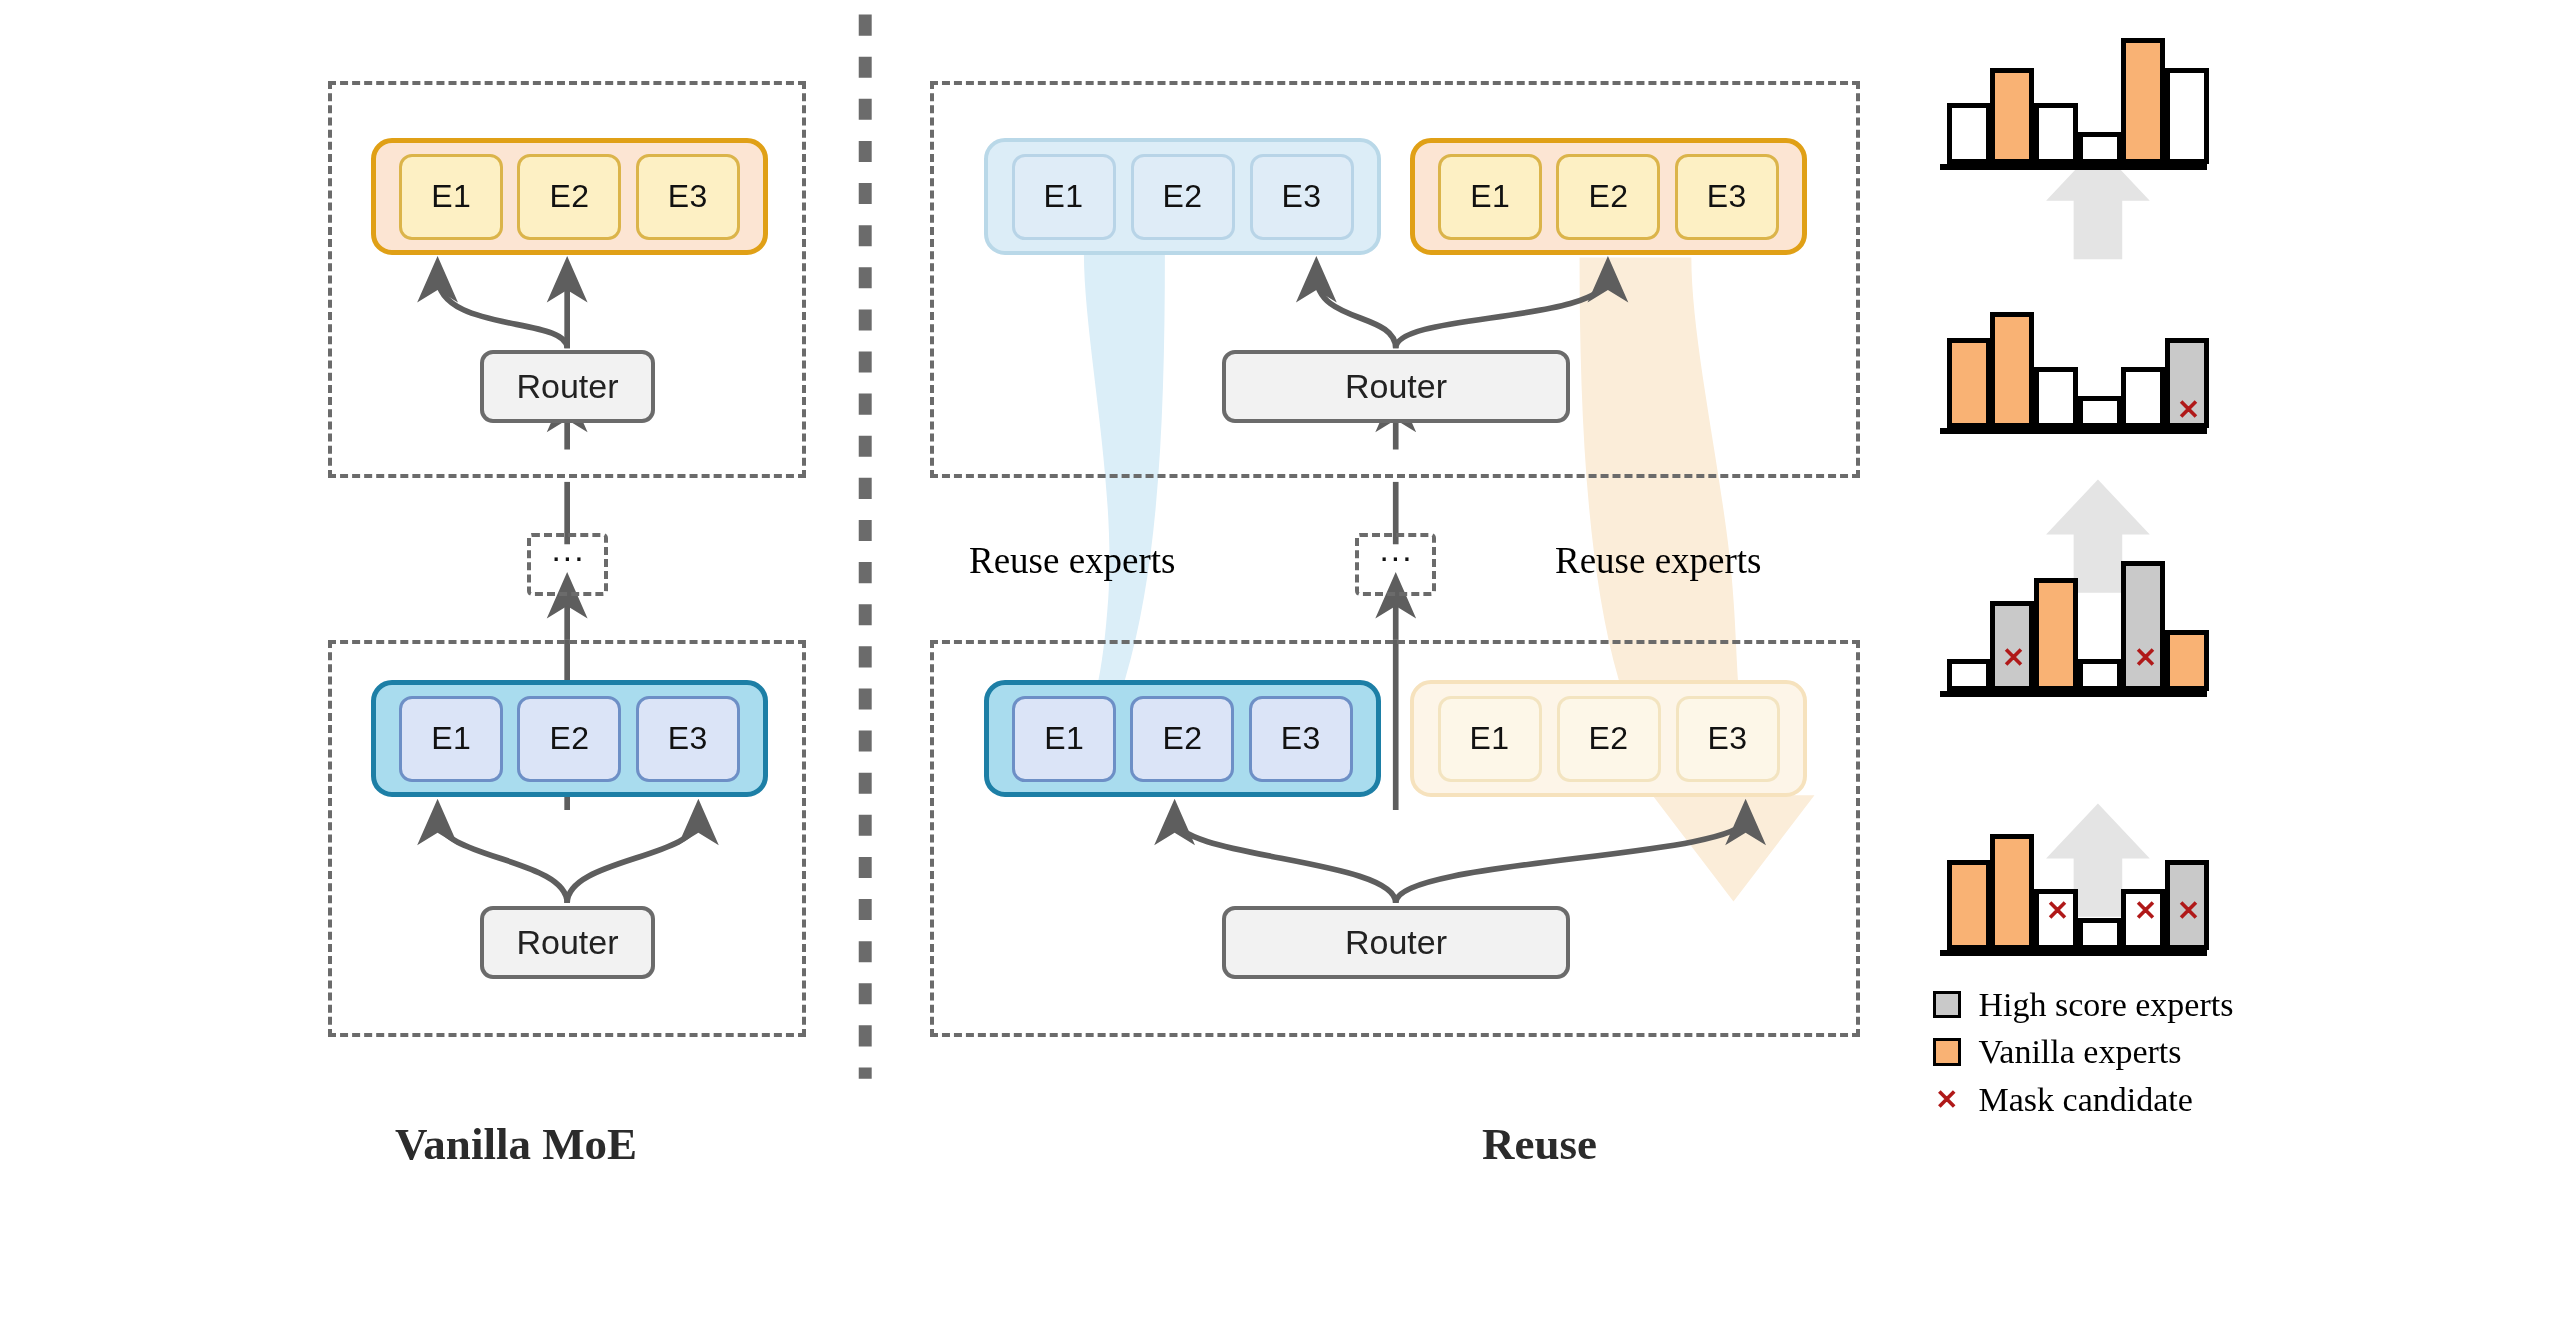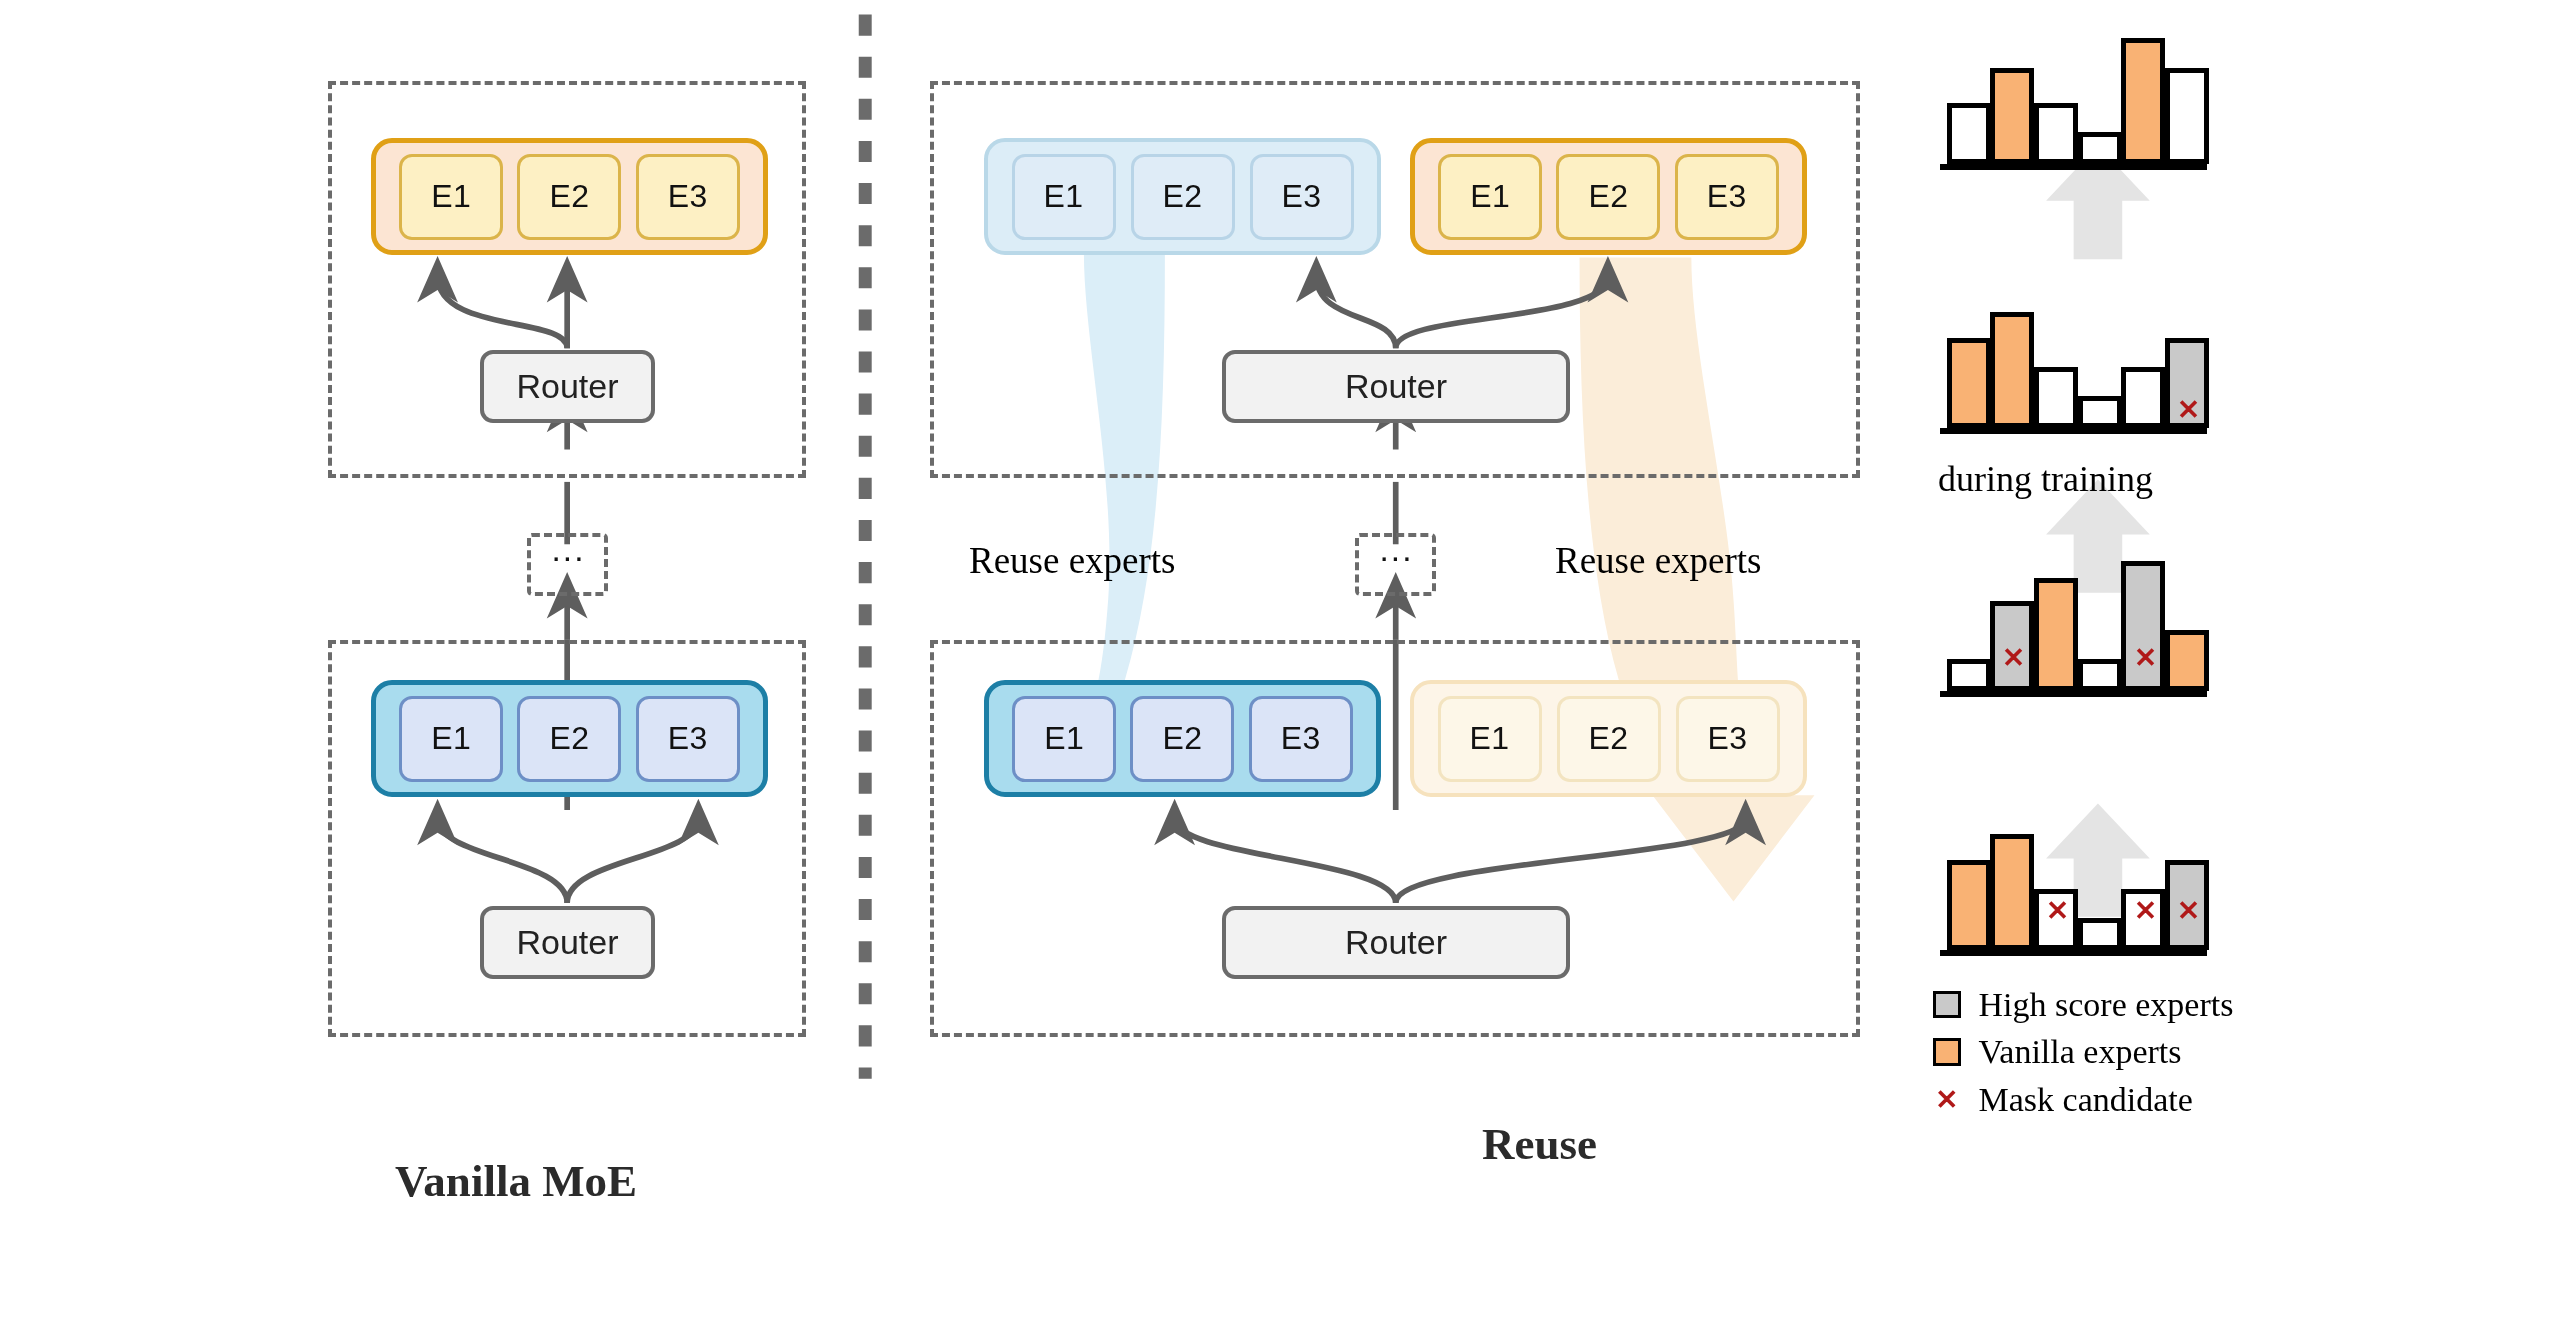--- a/index.html
+++ b/index.html
@@ -142,21 +142,21 @@
   <div class="layer-frame" style="left:328px;top:640px;width:478px;height:397px;"></div>
 
   <div class="group blue-strong" style="left:371px;top:680px;width:397px;height:117px;padding:0 16px;">
     <div class="chip b-strong" style="width:104px;height:86px;">E1</div>
     <div class="chip b-strong" style="width:104px;height:86px;">E2</div>
     <div class="chip b-strong" style="width:104px;height:86px;">E3</div>
   </div>
 
   <div class="router" style="left:480px;top:906px;width:175px;height:73px;">Router</div>
 
-  <div class="panel-title" style="left:395px;top:1118px;margin-top:37px;">Vanilla MoE</div>
+  <div class="panel-title" style="left:395px;top:1118px;">Vanilla MoE</div>
 
   <div class="layer-frame" style="left:930px;top:81px;width:930px;height:397px;"></div>
 
   <div class="group blue-faint" style="left:984px;top:138px;width:397px;height:117px;padding:0 16px;">
     <div class="chip b-faint" style="width:104px;height:86px;">E1</div>
     <div class="chip b-faint" style="width:104px;height:86px;">E2</div>
     <div class="chip b-faint" style="width:104px;height:86px;">E3</div>
   </div>
 
   <div class="group orange-strong" style="left:1410px;top:138px;width:397px;height:117px;padding:0 16px;">
@@ -205,21 +205,20 @@
     <div class="bar orange" style="left:6.5px;   width:44px; height:90px;"></div>
     <div class="bar orange" style="left:50px;  width:44px; height:116px;"></div>
     <div class="bar white" style="left:94px; width:44px; height:61px;"></div>
     <div class="bar white" style="left:138px; width:44px; height:32px;"></div>
     <div class="bar white" style="left:181px; width:44px; height:61px;"></div>
     <div class="bar gray" style="left:225px; width:44px; height:90px;"></div>
     <div class="xmark" style="left:237px;top:108px;">✕</div>
   </div>
 
   <div class="scale-note" style="left:1938px;top:458px;width:340px;">
-    <div>during training</div>
   </div>
 
   <div class="hist" style="left:1940px;top:567px;width:267px;height:130px;">
     <div class="axis" style="width:267px;"></div>
     <div class="bar white" style="left:6.5px;   width:44px; height:32px;"></div>
     <div class="bar gray" style="left:50px;  width:44px; height:90px;"></div>
     <div class="bar orange" style="left:94px; width:44px; height:113px;"></div>
     <div class="bar white" style="left:138px; width:44px; height:32px;"></div>
     <div class="bar gray" style="left:181px; width:44px; height:130px;"></div>
     <div class="bar orange" style="left:225px; width:44px; height:61px;"></div>

